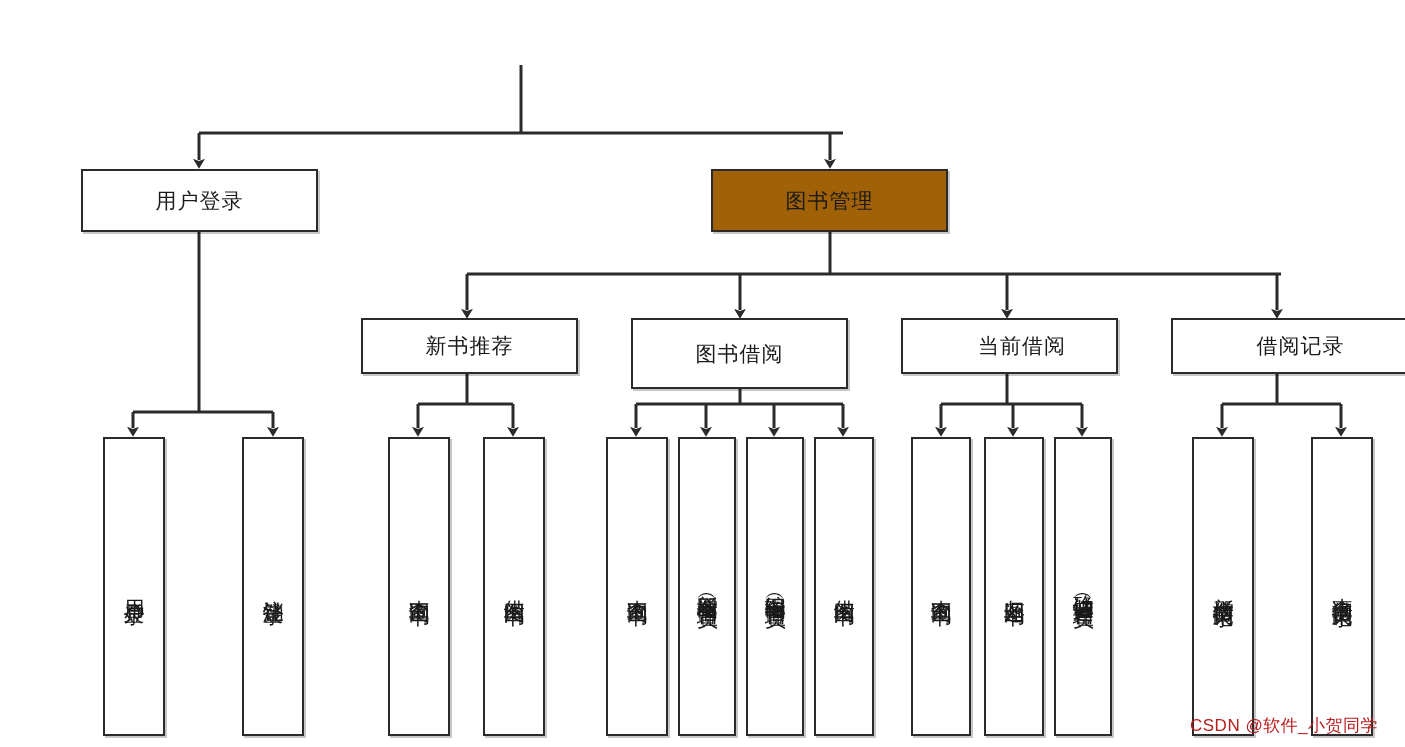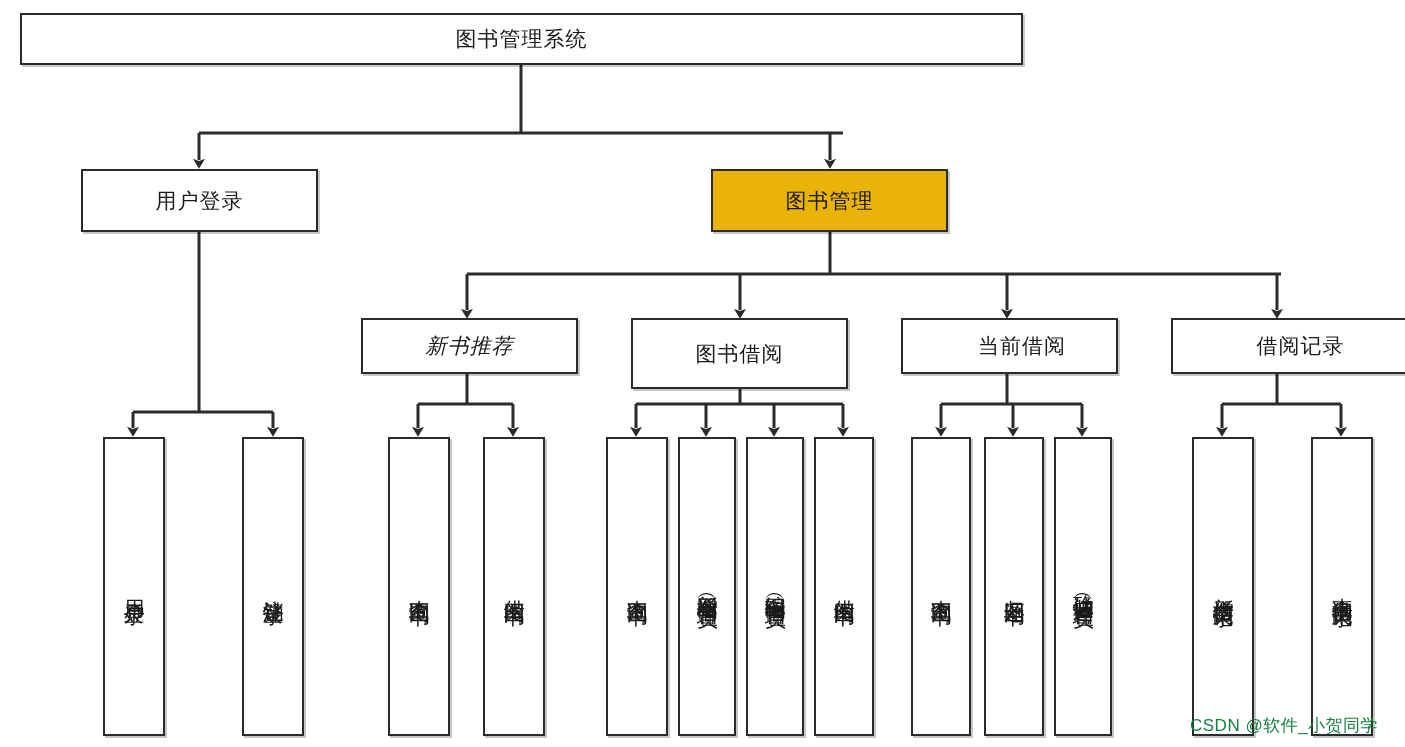--- a/index.html
+++ b/index.html
@@ -115,26 +115,25 @@
       <path d="M1013,404 L1013,428" marker-end="url(#arw)"></path>
       <path d="M1082,404 L1082,428" marker-end="url(#arw)"></path>
 
       <path d="M1277,374 L1277,404"></path>
       <path d="M1222,404 L1341,404"></path>
       <path d="M1222,404 L1222,428" marker-end="url(#arw)"></path>
       <path d="M1341,404 L1341,428" marker-end="url(#arw)"></path>
     </g>
   </svg>
 
-  <div class="node h" style="left: 20px; top: 13px; width: 1003px; height: 52px; border-color: rgb(43, 43, 43); background: rgb(255, 255, 255); color: rgb(26, 26, 26);">图书管理系统</div>
 
   <div class="node h" style="left: 81px; top: 169px; width: 237px; height: 63px; border-color: rgb(43, 43, 43); background: rgb(255, 255, 255); color: rgb(26, 26, 26);">用户登录</div>
-  <div class="node h" style="left: 711px; top: 169px; width: 237px; height: 63px; border-color: rgb(43, 43, 43); background: #eab308; color: rgb(26, 26, 26);">图书管理</div>
+  <div class="node h" style="left: 711px; top: 169px; width: 237px; height: 63px; border-color: rgb(43, 43, 43); background: #a16207; color: rgb(26, 26, 26);">图书管理</div>
 
-  <div class="node h" style="left: 361px; top: 318px; width: 217px; height: 56px; border-color: rgb(43, 43, 43); background: rgb(255, 255, 255); color: rgb(26, 26, 26); font-style: italic;">新书推荐</div>
+  <div class="node h" style="left: 361px; top: 318px; width: 217px; height: 56px; border-color: rgb(43, 43, 43); background: rgb(255, 255, 255); color: rgb(26, 26, 26);">新书推荐</div>
   <div class="node h" style="left: 631px; top: 318px; width: 217px; height: 71px; border-color: rgb(43, 43, 43); background: rgb(255, 255, 255); color: rgb(26, 26, 26);">图书借阅</div>
   <div class="node h" style="left: 901px; top: 318px; width: 217px; height: 56px; border-color: rgb(43, 43, 43); background: rgb(255, 255, 255); color: rgb(26, 26, 26); padding-left: 25px;">当前借阅</div>
   <div class="node h" style="left: 1171px; top: 318px; width: 259px; height: 56px; border-color: rgb(43, 43, 43); background: rgb(255, 255, 255); color: rgb(26, 26, 26);">借阅记录</div>
 
   <div class="node v" style="left: 103px; top: 437px; width: 62px; height: 299px; border-color: rgb(43, 43, 43); background: rgb(255, 255, 255); color: rgb(26, 26, 26);">
       <span class="vtext">用户登录</span>
     </div>
   <div class="node v" style="left: 242px; top: 437px; width: 62px; height: 299px; border-color: rgb(43, 43, 43); background: rgb(255, 255, 255); color: rgb(26, 26, 26);">
       <span class="vtext">注销登录</span>
     </div>
@@ -165,15 +164,15 @@
   <div class="node v" style="left: 1054px; top: 437px; width: 58px; height: 299px; border-color: rgb(43, 43, 43); background: rgb(255, 255, 255); color: rgb(26, 26, 26);">
       <span class="vtext">确认归还（管理员）</span>
     </div>
   <div class="node v" style="left: 1192px; top: 437px; width: 62px; height: 299px; border-color: rgb(43, 43, 43); background: rgb(255, 255, 255); color: rgb(26, 26, 26);">
       <span class="vtext">新增借阅记录</span>
     </div>
   <div class="node v" style="left: 1311px; top: 437px; width: 62px; height: 299px; border-color: rgb(43, 43, 43); background: rgb(255, 255, 255); color: rgb(26, 26, 26);">
       <span class="vtext">查询借阅记录</span>
     </div>
 
-  <div class="watermark" style="left: 1190px; top: 714px; color: #15803d;">CSDN @软件_小贺同学</div>
+  <div class="watermark" style="left: 1190px; top: 714px; color: #b91c1c;">CSDN @软件_小贺同学</div>
 
 </div>
 
 </body></html>

